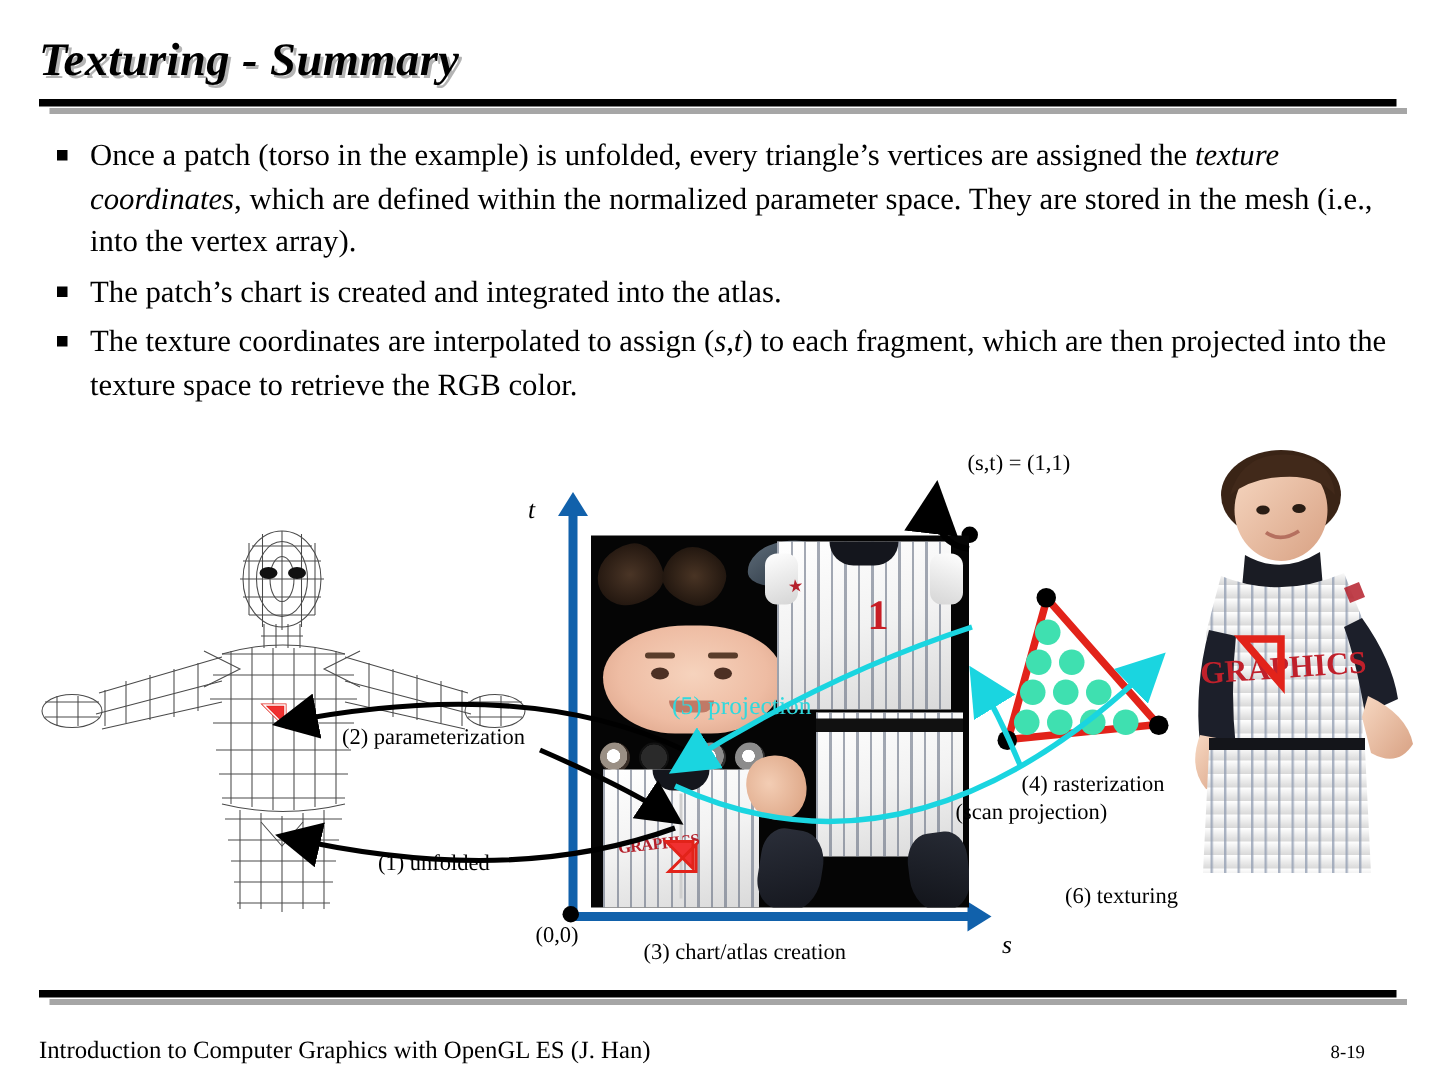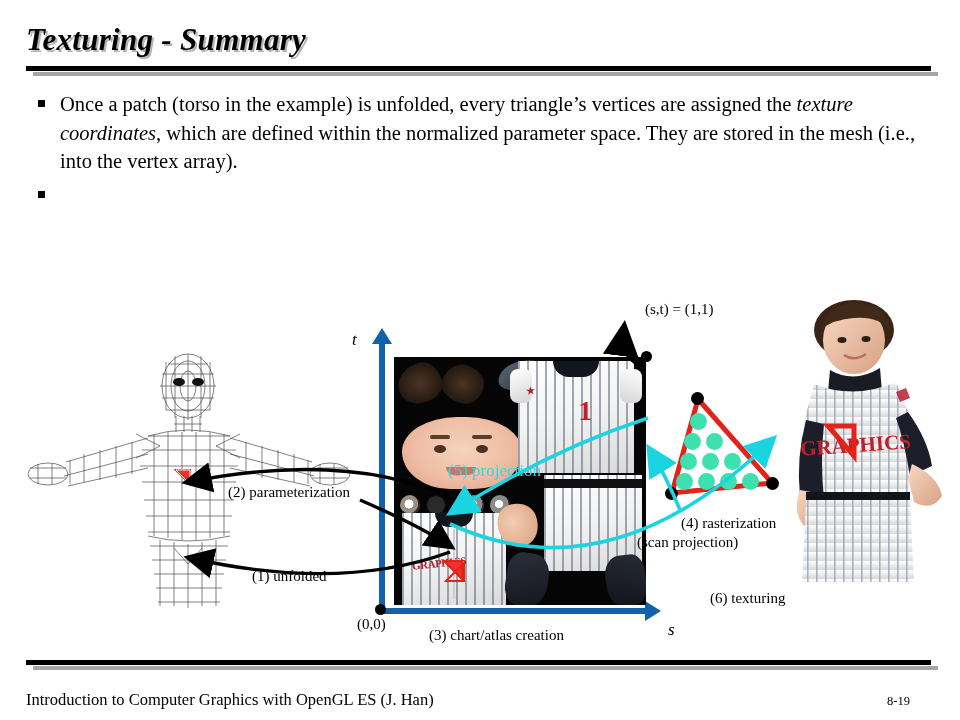--- a/index.html
+++ b/index.html
@@ -137,22 +137,29 @@
 
     <div class="bullet">
       <span class="sq"></span>
       <span>
         <span>Once a patch (torso in the example) is unfolded, every triangle’s vertices are assigned the </span><i>texture coordinates</i><span>, which are defined within the normalized parameter space. They are stored in the mesh (i.e., into the vertex array).</span>
       </span>
     </div>
 
     <div class="bullet">
       <span class="sq"></span>
-    </div>
-
+      <span>The patch’s chart is created and integrated into the atlas.</span>
+    </div>
+
+    <div class="bullet">
+      <span class="sq"></span>
+      <span>
+        <span>The texture coordinates are interpolated to assign (</span><i>s</i><span>,</span><i>t</i><span>) to each fragment, which are then projected into the texture space to retrieve the RGB color.</span>
+      </span>
+    </div>
   </div>
 
   <div class="diagram">
 
     <svg class="mannequin" viewBox="0 0 360 260">
       <g stroke="#4a4a4a" stroke-width="0.7" fill="none">
 
         <ellipse cx="180" cy="36" rx="26" ry="32"></ellipse>
         <ellipse cx="180" cy="36" rx="17" ry="25"></ellipse>
         <ellipse cx="180" cy="36" rx="8" ry="15"></ellipse>

